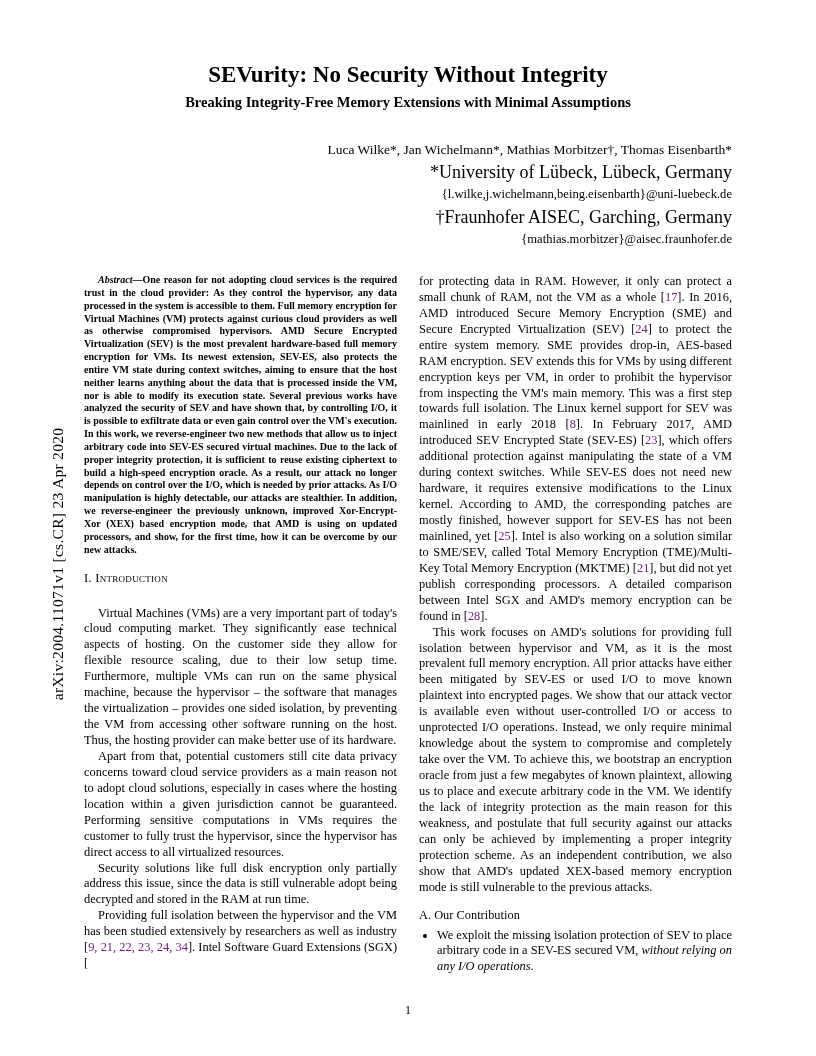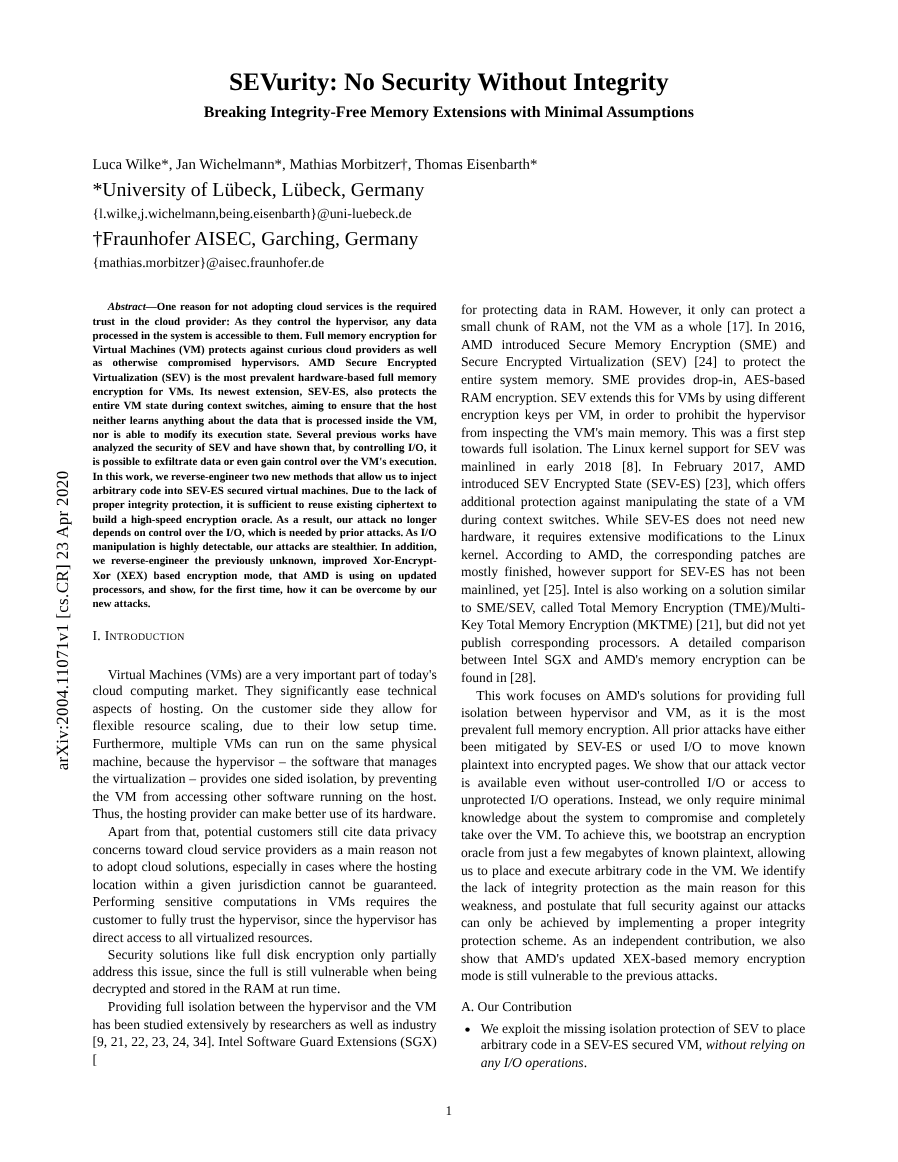--- a/index.html
+++ b/index.html
@@ -50,21 +50,21 @@
     line-height: 1.3;
     margin-bottom: 3px;
   }
   .title-sub {
     font-size: 14.5px;
     font-weight: bold;
     line-height: 1.3;
   }
 
   .authors-block {
-    text-align: left;
+    text-align: right;
     margin-top: 28px;
     font-size: 13px;
     line-height: 1.45;
   }
   .authors-line { font-size: 13.5px; }
   .affil-line { font-size: 18px; }
   .email-line { font-size: 12.6px; }
 
   .columns {
     margin-top: 26px;
@@ -103,21 +103,21 @@
     font-variant: small-caps;
     margin: 14px 0 20px 0;
     letter-spacing: 0.3px;
   }
   .subsection-head {
     font-size: 12.4px;
     margin: 12px 0 5px 0;
     text-indent: 0;
   }
 
-  .cite { color: #000000; }
+  .cite { color: #701a75; }
 
   ul.bullets {
     margin: 4px 0 0 0;
     padding-left: 18px;
     font-size: 12.4px;
     line-height: 1.285;
   }
   ul.bullets li {
     text-align: justify;
     margin-bottom: 3px;
@@ -158,21 +158,21 @@
     <div class="columns">
 
       <div class="col">
 
         <div class="abstract"><span class="lead">Abstract—</span><span>One reason for not adopting cloud services is the required trust in the cloud provider: As they control the hypervisor, any data processed in the system is accessible to them. Full memory encryption for Virtual Machines (VM) protects against curious cloud providers as well as otherwise compromised hypervisors. AMD Secure Encrypted Virtualization (SEV) is the most prevalent hardware-based full memory encryption for VMs. Its newest extension, SEV-ES, also protects the entire VM state during context switches, aiming to ensure that the host neither learns anything about the data that is processed inside the VM, nor is able to modify its execution state. Several previous works have analyzed the security of SEV and have shown that, by controlling I/O, it is possible to exfiltrate data or even gain control over the VM's execution. In this work, we reverse-engineer two new methods that allow us to inject arbitrary code into SEV-ES secured virtual machines. Due to the lack of proper integrity protection, it is sufficient to reuse existing ciphertext to build a high-speed encryption oracle. As a result, our attack no longer depends on control over the I/O, which is needed by prior attacks. As I/O manipulation is highly detectable, our attacks are stealthier. In addition, we reverse-engineer the previously unknown, improved Xor-Encrypt-Xor (XEX) based encryption mode, that AMD is using on updated processors, and show, for the first time, how it can be overcome by our new attacks.</span></div>
 
         <div class="section-head">I.  Introduction</div>
 
         <p>Virtual Machines (VMs) are a very important part of today's cloud computing market. They significantly ease technical aspects of hosting. On the customer side they allow for flexible resource scaling, due to their low setup time. Furthermore, multiple VMs can run on the same physical machine, because the hypervisor – the software that manages the virtualization – provides one sided isolation, by preventing the VM from accessing other software running on the host. Thus, the hosting provider can make better use of its hardware.</p>
         <p>Apart from that, potential customers still cite data privacy concerns toward cloud service providers as a main reason not to adopt cloud solutions, especially in cases where the hosting location within a given jurisdiction cannot be guaranteed. Performing sensitive computations in VMs requires the customer to fully trust the hypervisor, since the hypervisor has direct access to all virtualized resources.</p>
-        <p>Security solutions like full disk encryption only partially address this issue, since the full is still vulnerable when being decrypted and stored in the RAM at run time.</p>
+        <p>Security solutions like full disk encryption only partially address this issue, since the data is still vulnerable adopt being decrypted and stored in the RAM at run time.</p>
         <p><span>Providing full isolation between the hypervisor and the VM has been studied extensively by researchers as well as industry [</span><span class="cite">9, 21, 22, 23, 24, 34</span><span>]. Intel Software Guard Extensions (SGX) [</span></p>
 
       </div>
 
       <div class="col">
 
         <p class="noindent"><span>for protecting data in RAM. However, it only can protect a small chunk of RAM, not the VM as a whole [</span><span class="cite">17</span><span>]. In 2016, AMD introduced Secure Memory Encryption (SME) and Secure Encrypted Virtualization (SEV) [</span><span class="cite">24</span><span>] to protect the entire system memory. SME provides drop-in, AES-based RAM encryption. SEV extends this for VMs by using different encryption keys per VM, in order to prohibit the hypervisor from inspecting the VM's main memory. This was a first step towards full isolation. The Linux kernel support for SEV was mainlined in early 2018 [</span><span class="cite">8</span><span>]. In February 2017, AMD introduced SEV Encrypted State (SEV-ES) [</span><span class="cite">23</span><span>], which offers additional protection against manipulating the state of a VM during context switches. While SEV-ES does not need new hardware, it requires extensive modifications to the Linux kernel. According to AMD, the corresponding patches are mostly finished, however support for SEV-ES has not been mainlined, yet [</span><span class="cite">25</span><span>]. Intel is also working on a solution similar to SME/SEV, called Total Memory Encryption (TME)/Multi-Key Total Memory Encryption (MKTME) [</span><span class="cite">21</span><span>], but did not yet publish corresponding processors. A detailed comparison between Intel SGX and AMD's memory encryption can be found in [</span><span class="cite">28</span><span>].</span></p>
 
         <p>This work focuses on AMD's solutions for providing full isolation between hypervisor and VM, as it is the most prevalent full memory encryption. All prior attacks have either been mitigated by SEV-ES or used I/O to move known plaintext into encrypted pages. We show that our attack vector is available even without user-controlled I/O or access to unprotected I/O operations. Instead, we only require minimal knowledge about the system to compromise and completely take over the VM. To achieve this, we bootstrap an encryption oracle from just a few megabytes of known plaintext, allowing us to place and execute arbitrary code in the VM. We identify the lack of integrity protection as the main reason for this weakness, and postulate that full security against our attacks can only be achieved by implementing a proper integrity protection scheme. As an independent contribution, we also show that AMD's updated XEX-based memory encryption mode is still vulnerable to the previous attacks.</p>
 

